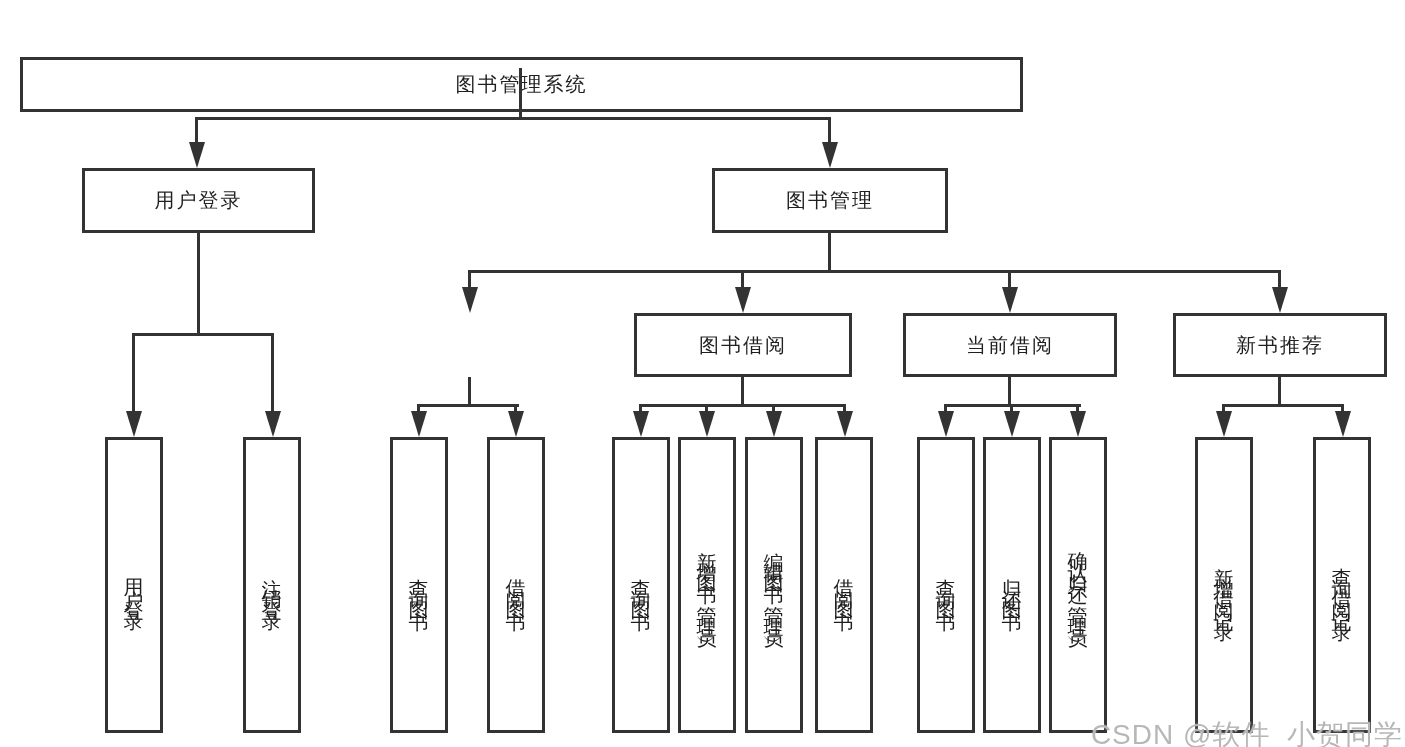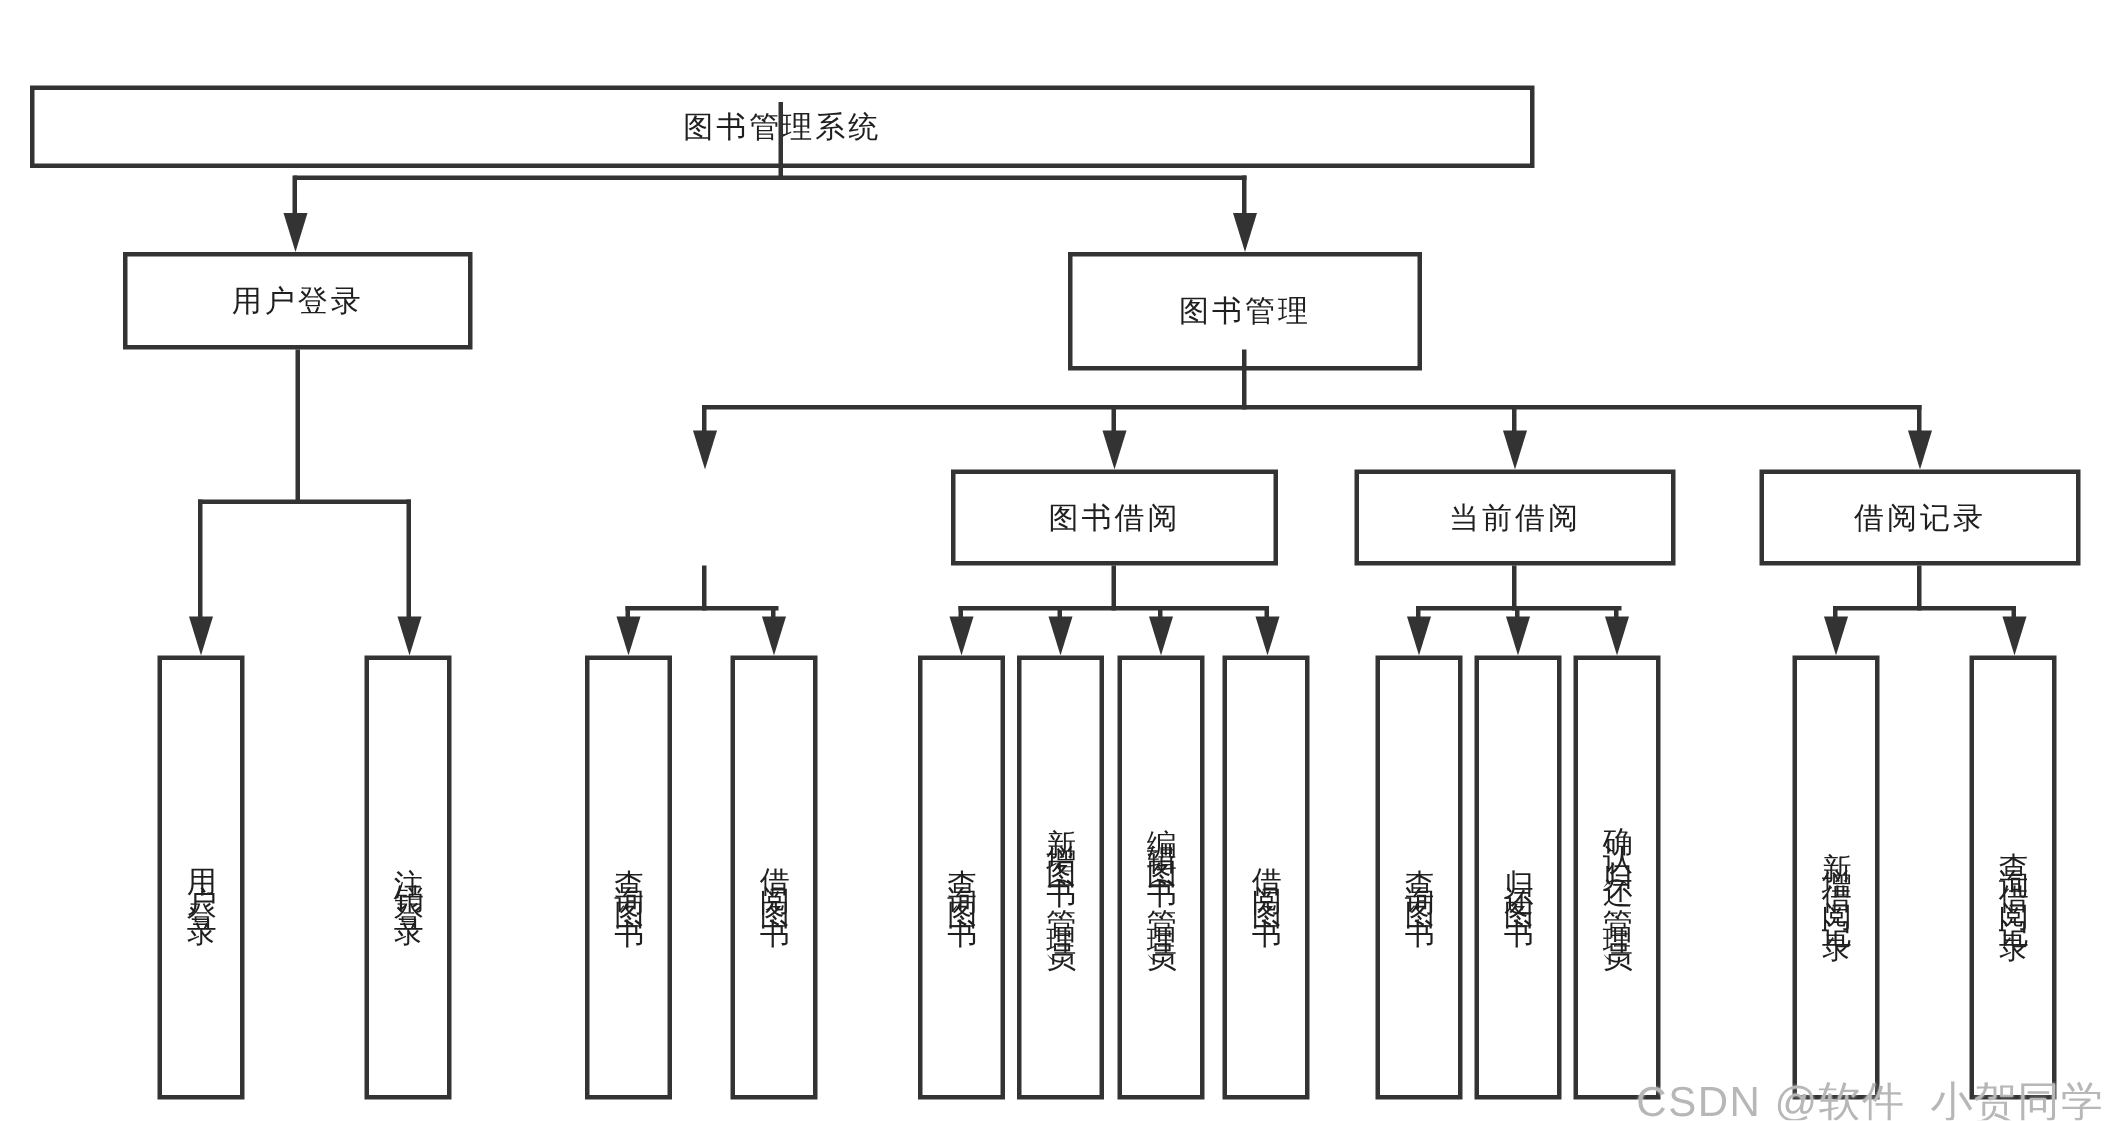--- a/index.html
+++ b/index.html
@@ -41,21 +41,21 @@
   <div class="node" style="left:20px;top:13px;width:1003px;height:55px;margin-top:44px;">图书管理系统</div>
 
   <div class="vline" style="left:519px;top:68px;height:51px;"></div>
   <div class="hline" style="left:196px;top:117px;width:635px;"></div>
   <div class="vline" style="left:195px;top:117px;height:28px;"></div>
   <div class="arrow" style="left:189px;top:142px;"></div>
   <div class="vline" style="left:828px;top:117px;height:28px;"></div>
   <div class="arrow" style="left:822px;top:142px;"></div>
 
   <div class="node" style="left:82px;top:168px;width:233px;height:65px;">用户登录</div>
-  <div class="node" style="left:712px;top:168px;width:236px;height:79px;text-align:right;">图书管理</div>
+  <div class="node" style="left:712px;top:168px;width:236px;height:65px;text-align:right;">图书管理</div>
 
   <div class="vline" style="left:197px;top:233px;height:102px;"></div>
   <div class="hline" style="left:132px;top:333px;width:142px;"></div>
   <div class="vline" style="left:132px;top:333px;height:80px;"></div>
   <div class="arrow" style="left:126px;top:411px;"></div>
   <div class="vline" style="left:271px;top:333px;height:80px;"></div>
   <div class="arrow" style="left:265px;top:411px;"></div>
 
   <div class="vline" style="left:828px;top:233px;height:40px;"></div>
   <div class="hline" style="left:468px;top:270px;width:813px;"></div>
@@ -63,21 +63,21 @@
   <div class="arrow" style="left:462px;top:287px;"></div>
   <div class="vline" style="left:741px;top:270px;height:19px;"></div>
   <div class="arrow" style="left:735px;top:287px;"></div>
   <div class="vline" style="left:1008px;top:270px;height:19px;"></div>
   <div class="arrow" style="left:1002px;top:287px;"></div>
   <div class="vline" style="left:1278px;top:270px;height:19px;"></div>
   <div class="arrow" style="left:1272px;top:287px;"></div>
 
   <div class="node" style="left:634px;top:313px;width:218px;height:64px;">图书借阅</div>
   <div class="node" style="left:903px;top:313px;width:214px;height:64px;">当前借阅</div>
-  <div class="node" style="left:1173px;top:313px;width:214px;height:64px;">借阅记录</div>
+  <div class="node" style="left:1173px;top:313px;width:214px;height:64px;">新书推荐</div>
 
   <div class="vline" style="left:468px;top:377px;height:30px;"></div>
   <div class="hline" style="left:417px;top:404px;width:102px;"></div>
   <div class="vline" style="left:417px;top:404px;height:10px;"></div>
   <div class="arrow" style="left:411px;top:411px;"></div>
   <div class="vline" style="left:514px;top:404px;height:10px;"></div>
   <div class="arrow" style="left:508px;top:411px;"></div>
 
   <div class="vline" style="left:741px;top:377px;height:30px;"></div>
   <div class="hline" style="left:639px;top:404px;width:207px;"></div>

